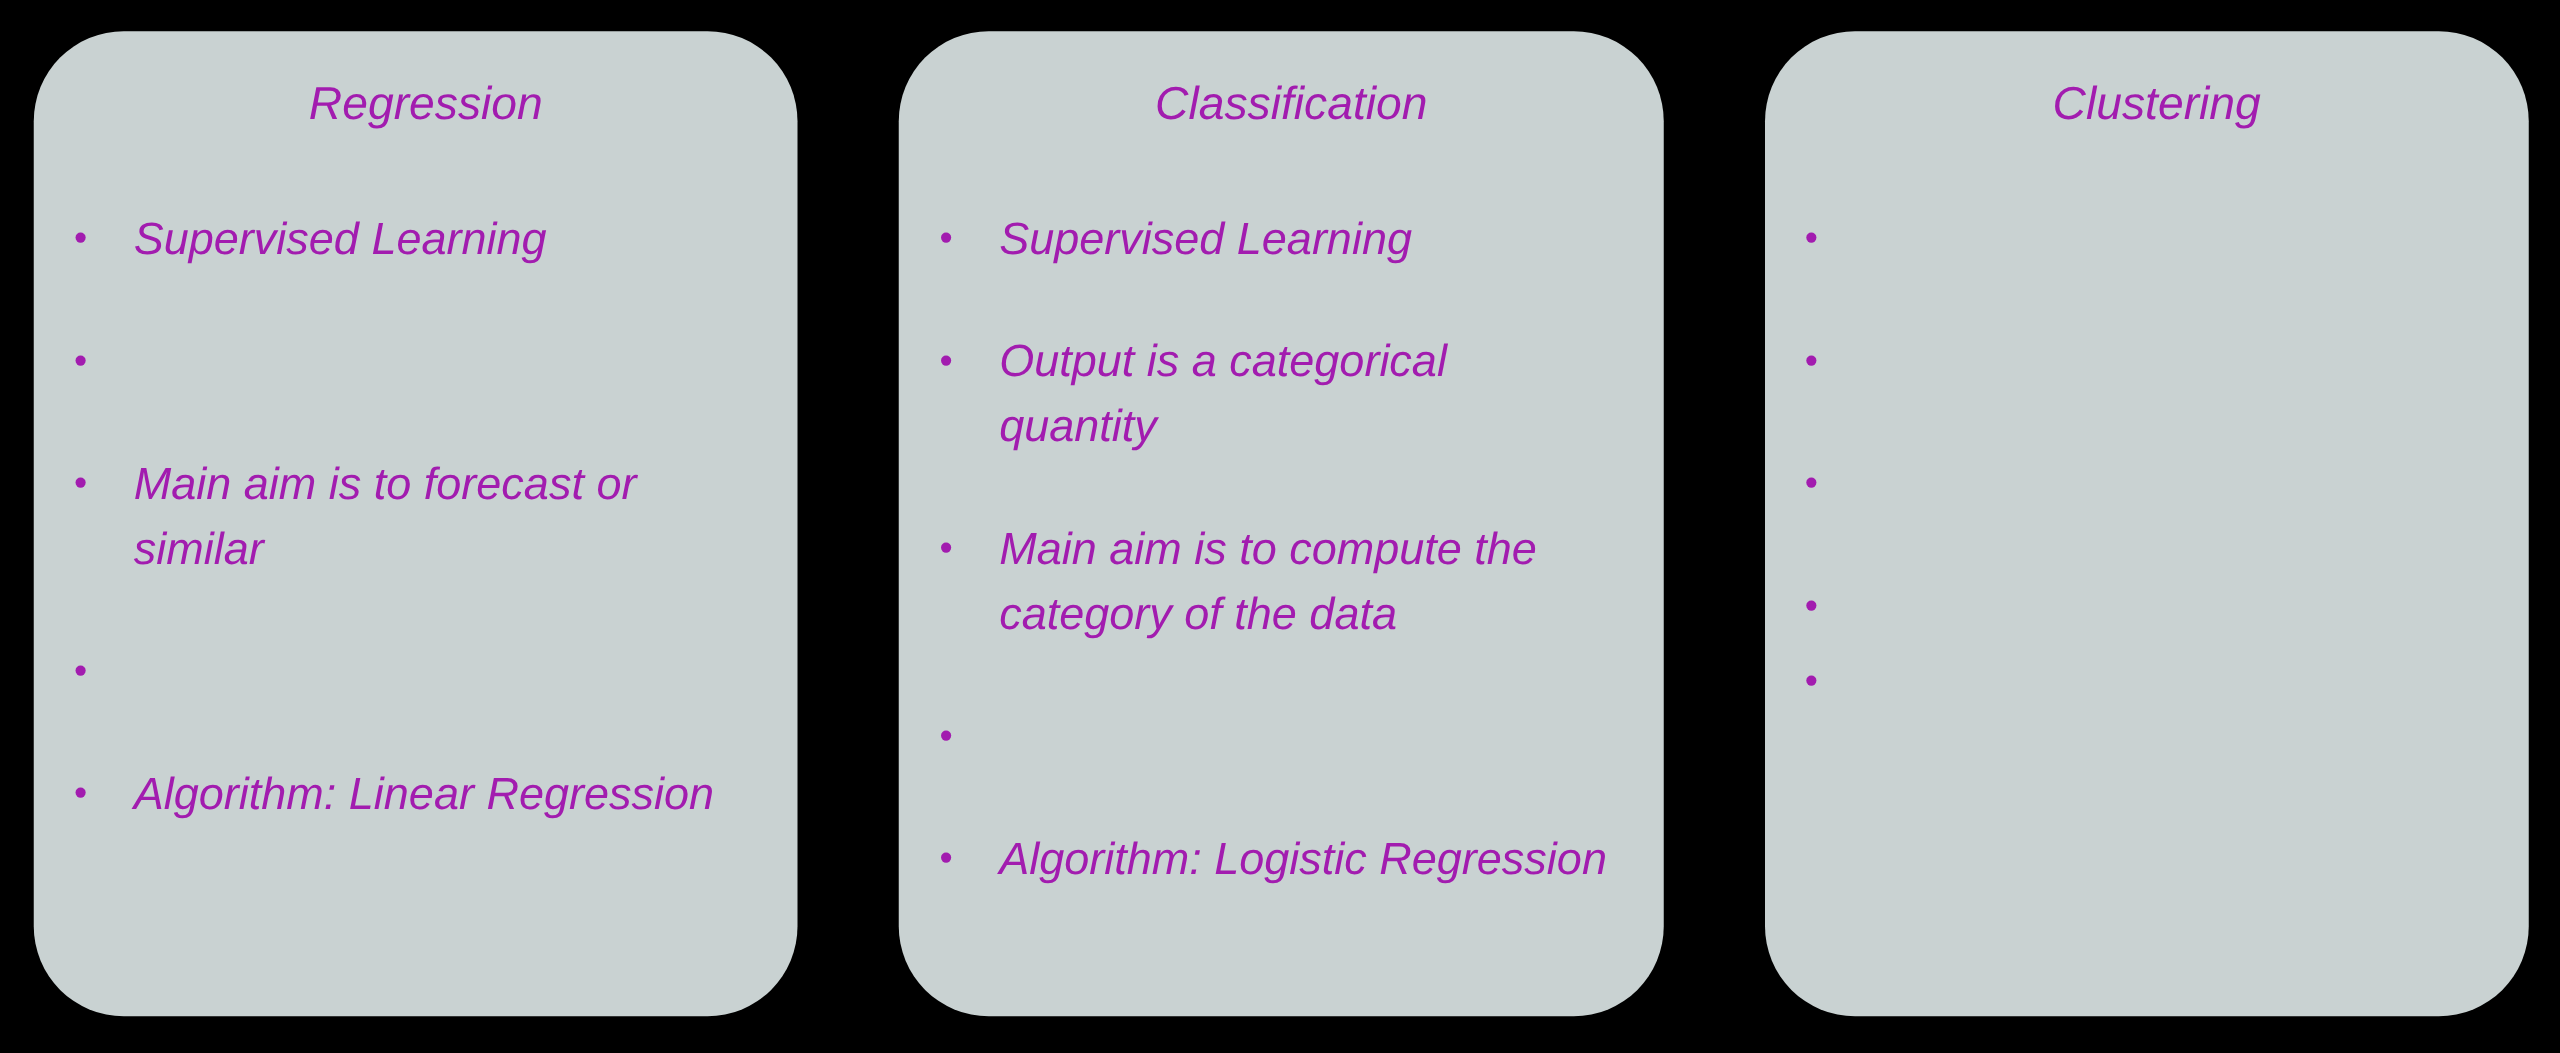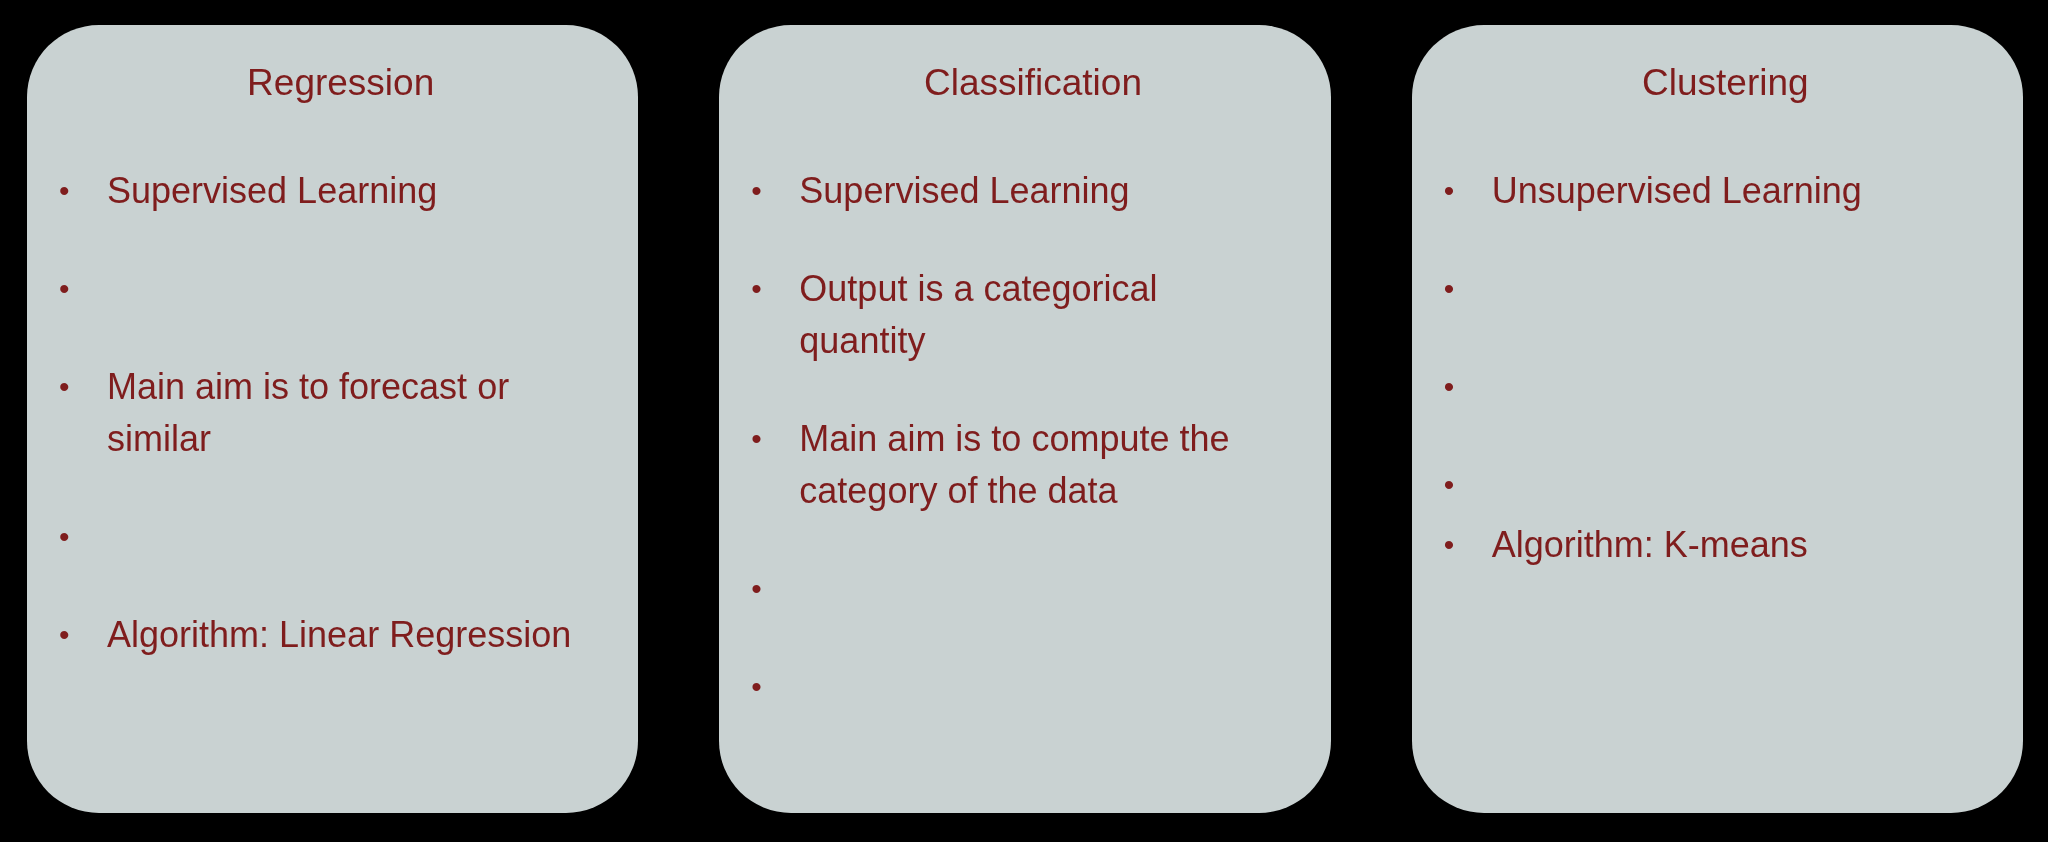--- a/index.html
+++ b/index.html
@@ -2,21 +2,22 @@
 <html><head>
 <meta charset="utf-8">
 <style>
   html,body{margin:0;padding:0;background:#000;}
   .slide{
     width:2048px;height:842px;box-sizing:border-box;
     background:#000;
     display:flex;gap:81px;
     padding:25px 25px 29px 27px;
     font-family:"Liberation Sans",sans-serif;
-    color:#7f1d1d;
+    color:#a21caf;
+    font-style:italic;
   }
   .card{
     flex:1;min-width:0;
     background:#c9d2d2;
     border-radius:72px;
     box-sizing:border-box;
     padding:26px 14px 40px 30px;
     display:flex;flex-direction:column;
     overflow:hidden;
   }
@@ -82,40 +83,39 @@
       </div>
       <div class="item">
         <span class="bullet">•</span>
         <span class="text">Main aim is to compute the category of the data</span>
       </div>
       <div class="item">
         <span class="bullet">•</span>
       </div>
       <div class="item">
         <span class="bullet">•</span>
+        <span class="text nowrap">Algorithm: Logistic Regression</span>
       </div>
     </div>
   </div>
 
   <div class="card">
     <div class="card-title">Clustering</div>
     <div class="bullets">
       <div class="item">
         <span class="bullet">•</span>
-        <span class="text">Unsupervised Learning</span>
       </div>
       <div class="item">
         <span class="bullet">•</span>
       </div>
       <div class="item">
         <span class="bullet">•</span>
       </div>
       <div class="item tight">
         <span class="bullet">•</span>
       </div>
       <div class="item">
         <span class="bullet">•</span>
-        <span class="text nowrap">Algorithm: K-means</span>
       </div>
     </div>
   </div>
 
 </div>
 
 </body></html>

